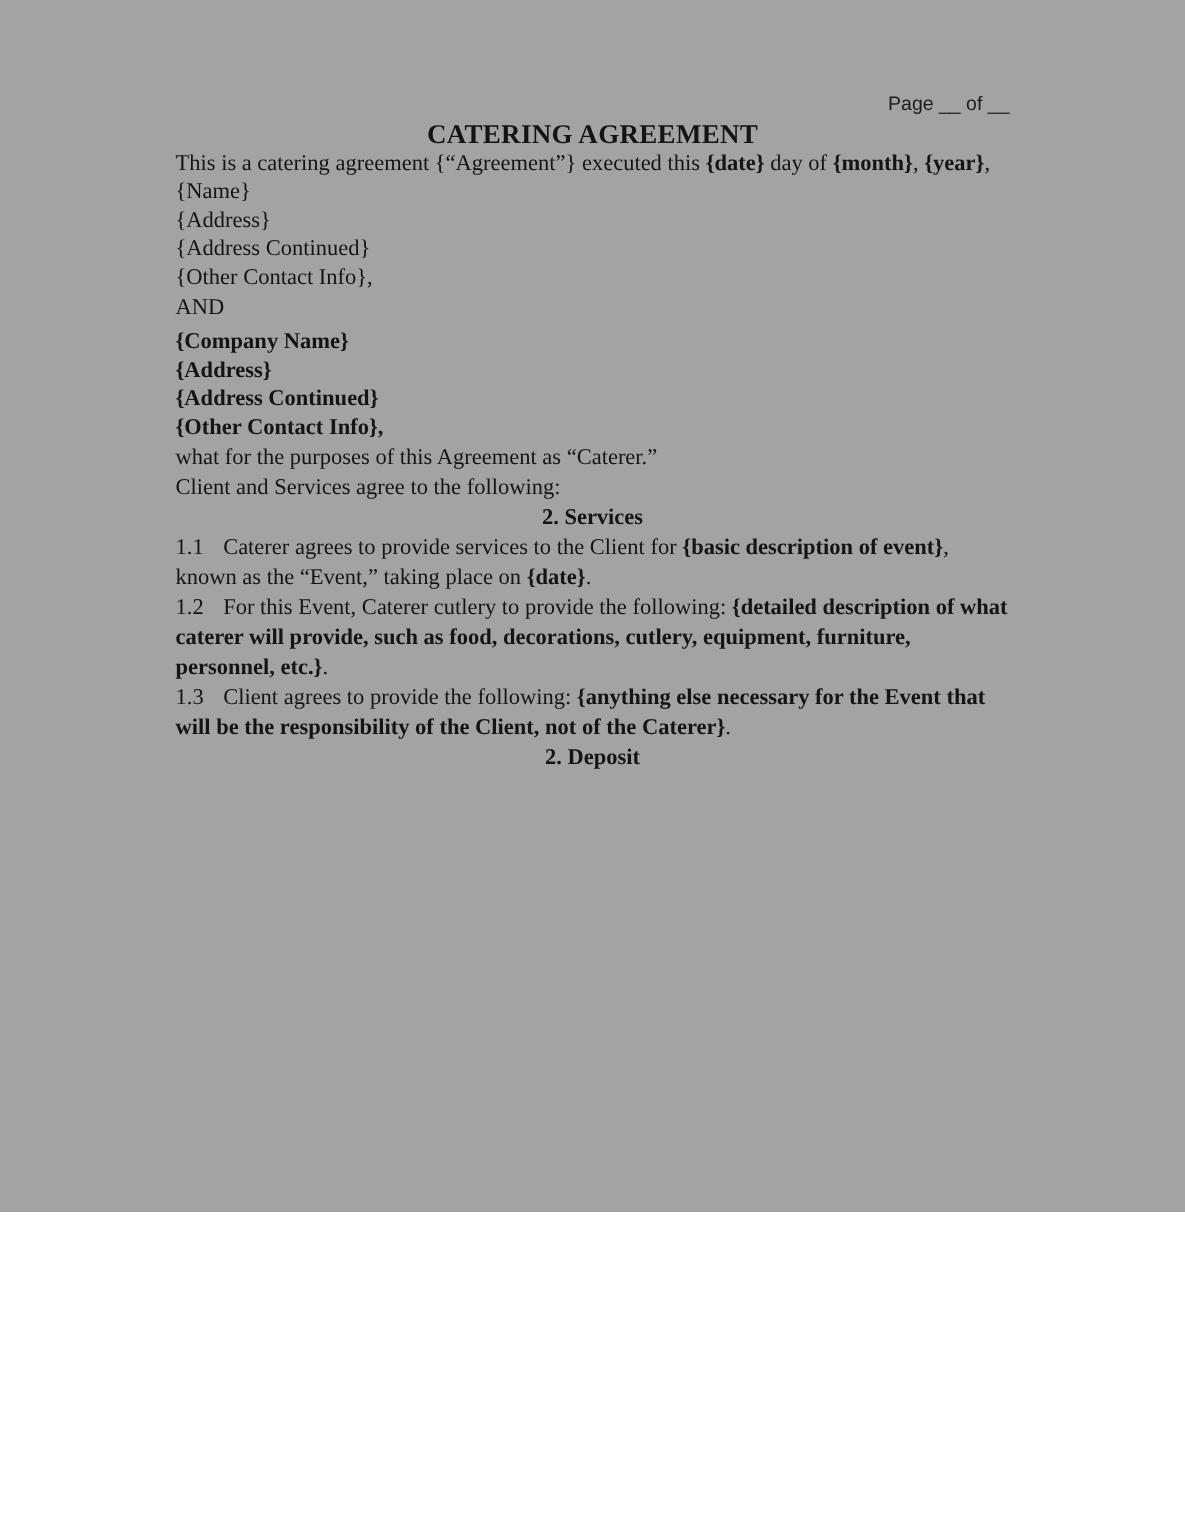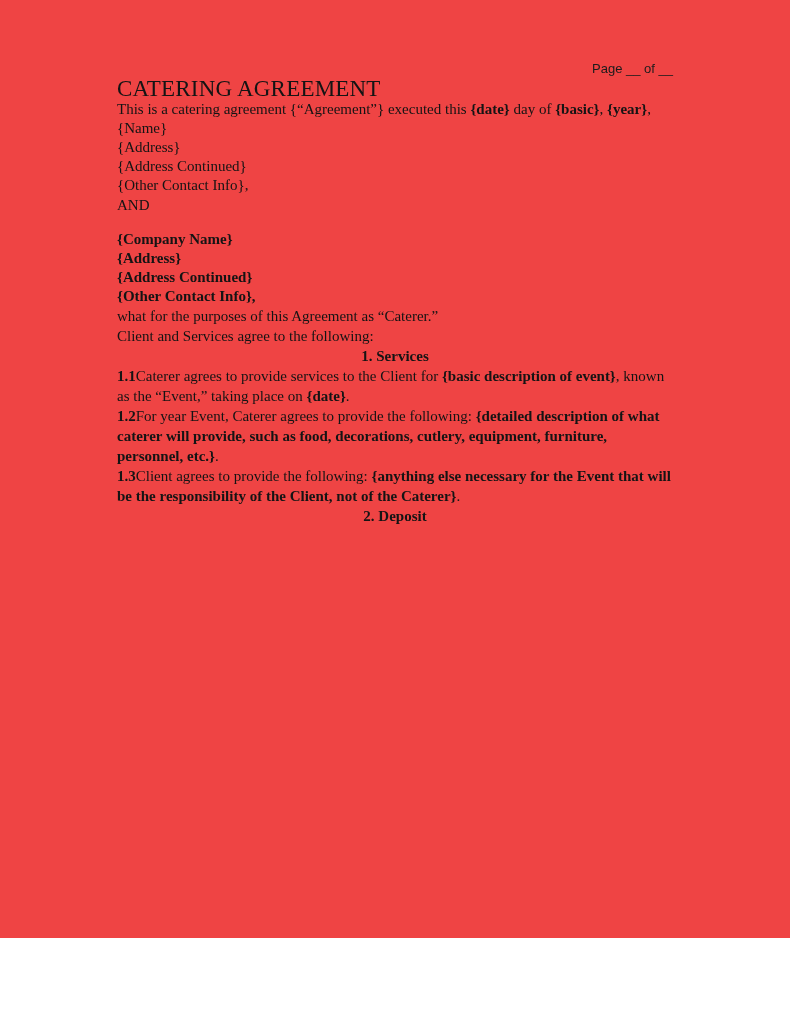--- a/index.html
+++ b/index.html
@@ -8,101 +8,101 @@
     background: #ffffff;
   }
   body {
     width: 790px;
     height: 1022px;
     overflow: hidden;
   }
   .page {
     box-sizing: border-box;
     width: 790px;
-    height: 938px;
+    height: 808px;
     padding: 59px 117px 0 117px;
-    background: #ef4444;
+    background: #a3a3a3;
     color: #141414;
     font-family: "Liberation Serif", "DejaVu Serif", serif;
     font-size: 15px;
     line-height: 20px;
   }
   .page p, .page h1, .page h2, .page div { margin: 0; padding: 0; }
 
   .page-counter {
     font-family: "Liberation Sans", "DejaVu Sans", sans-serif;
     font-size: 13px;
     line-height: 20px;
     text-align: right;
     color: #1c1c1c;
   }
   .doc-title {
     margin-top: 13px;
-    font-size: 23px;
-    font-weight: normal;
-    text-align: left;
+    font-size: 18px;
+    font-weight: bold;
+    text-align: center;
     letter-spacing: 0.2px;
   }
   .intro        { margin-top: 35px; }
   .between      { margin-top: 31px; }
   .party-lines  { margin-top: 27px; line-height: 19px; font-weight: normal; }
   .client-known { margin-top: 18px; }
   .and-label    { margin-top: 18px; }
   .caterer-lines{ margin-top: 15px; line-height: 19px; font-weight: bold; }
   .caterer-known{ margin-top: 15px; }
   .agree-lead   { margin-top: 30px; }
   .section-heading {
     font-size: 15px;
     font-weight: bold;
     text-align: center;
   }
   .heading-services { margin-top: 35px; }
   .heading-deposit  { margin-top: 32px; }
   .clause-1 { margin-top: 17px; }
   .clause-2 { margin-top: 14px; }
   .clause-3 { margin-top: 11px; }
-  .clause-num { margin-right: 0; font-weight: bold; }
+  .clause-num { margin-right: 13px; }
   b { font-weight: bold; }
 </style>
 </head>
 <body>
 
 <div class="page">
 
   <p class="page-counter">Page __ of __</p>
 
   <h1 class="doc-title">CATERING AGREEMENT</h1>
 
-  <p class="intro"><span>This is a catering agreement {“Agreement”} executed this </span><b>{date}</b><span> day of </span><b>{basic}</b><span>, </span><b>{year}</b><span>,</span></p>
+  <p class="intro"><span>This is a catering agreement {“Agreement”} executed this </span><b>{date}</b><span> day of </span><b>{month}</b><span>, </span><b>{year}</b><span>,</span></p>
 
 
   <div class="party-lines">
     <div>{Name}</div>
     <div>{Address}</div>
     <div>{Address Continued}</div>
     <div>{Other Contact Info},</div>
   </div>
 
 
   <p class="and-label">AND</p>
 
-  <div class="caterer-lines party-lines" style="margin-top:15px">
+  <div class="caterer-lines party-lines" style="margin-top:4px">
     <div>{Company Name}</div>
     <div>{Address}</div>
     <div>{Address Continued}</div>
     <div>{Other Contact Info},</div>
   </div>
 
   <p class="caterer-known">what for the purposes of this Agreement as “Caterer.”</p>
 
   <p class="agree-lead">Client and Services agree to the following:</p>
 
-  <h2 class="section-heading heading-services">1. Services</h2>
+  <h2 class="section-heading heading-services">2. Services</h2>
 
   <p class="clause-1"><span class="clause-num">1.1</span><span>Caterer agrees to provide services to the Client for </span><b>{basic description of event}</b><span>, known as the “Event,” taking place on </span><b>{date}</b><span>.</span></p>
 
-  <p class="clause-2"><span class="clause-num">1.2</span><span>For year Event, Caterer agrees to provide the following: </span><b>{detailed description of what caterer will provide, such as food, decorations, cutlery, equipment, furniture, personnel, etc.}</b><span>.</span></p>
+  <p class="clause-2"><span class="clause-num">1.2</span><span>For this Event, Caterer cutlery to provide the following: </span><b>{detailed description of what caterer will provide, such as food, decorations, cutlery, equipment, furniture, personnel, etc.}</b><span>.</span></p>
 
   <p class="clause-3"><span class="clause-num">1.3</span><span>Client agrees to provide the following: </span><b>{anything else necessary for the Event that will be the responsibility of the Client, not of the Caterer}</b><span>.</span></p>
 
   <h2 class="section-heading heading-deposit">2. Deposit</h2>
 
 </div>
 
 </body></html>

